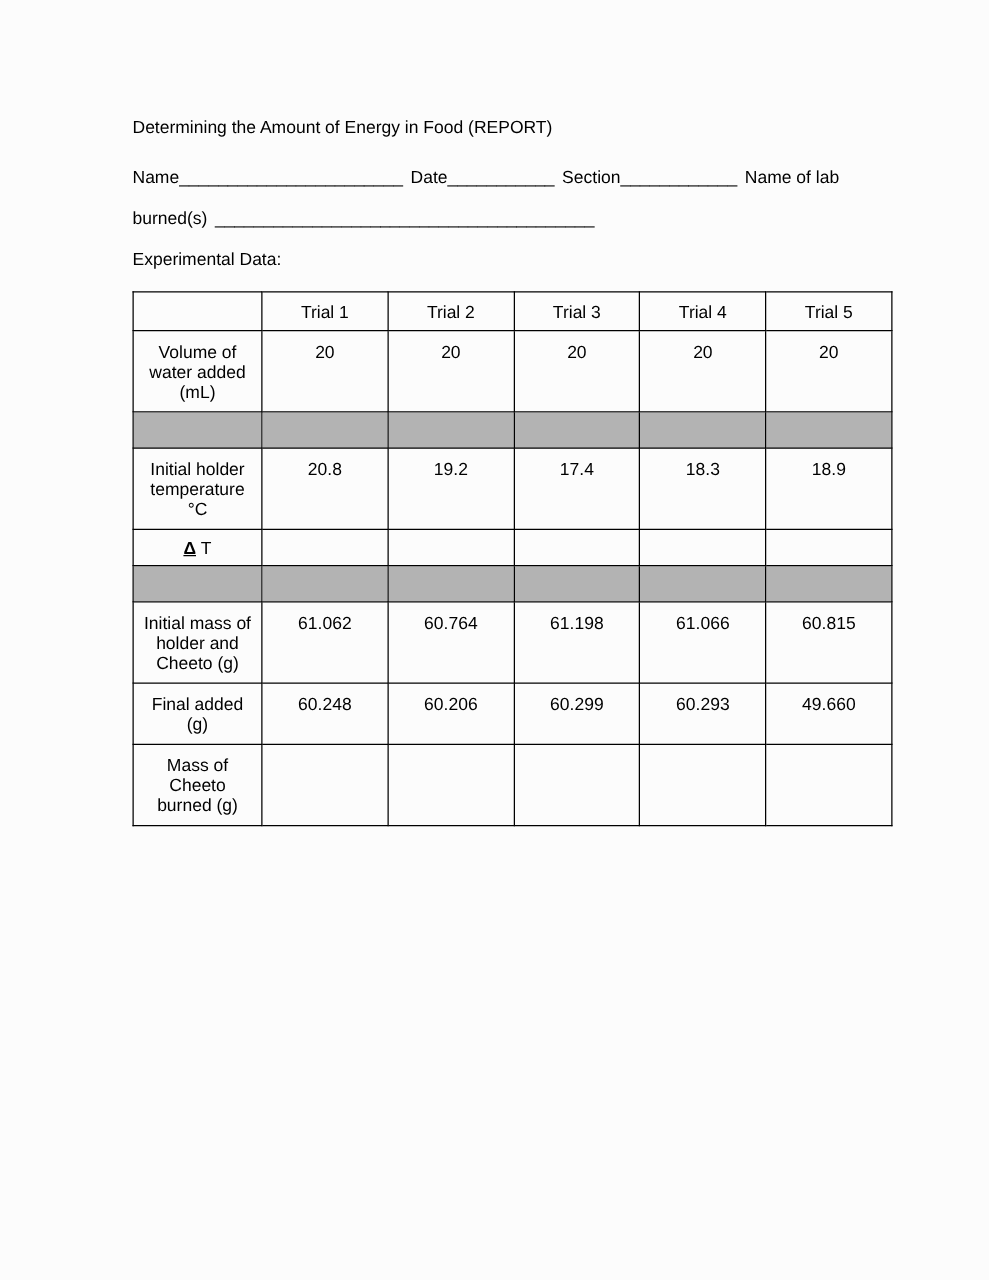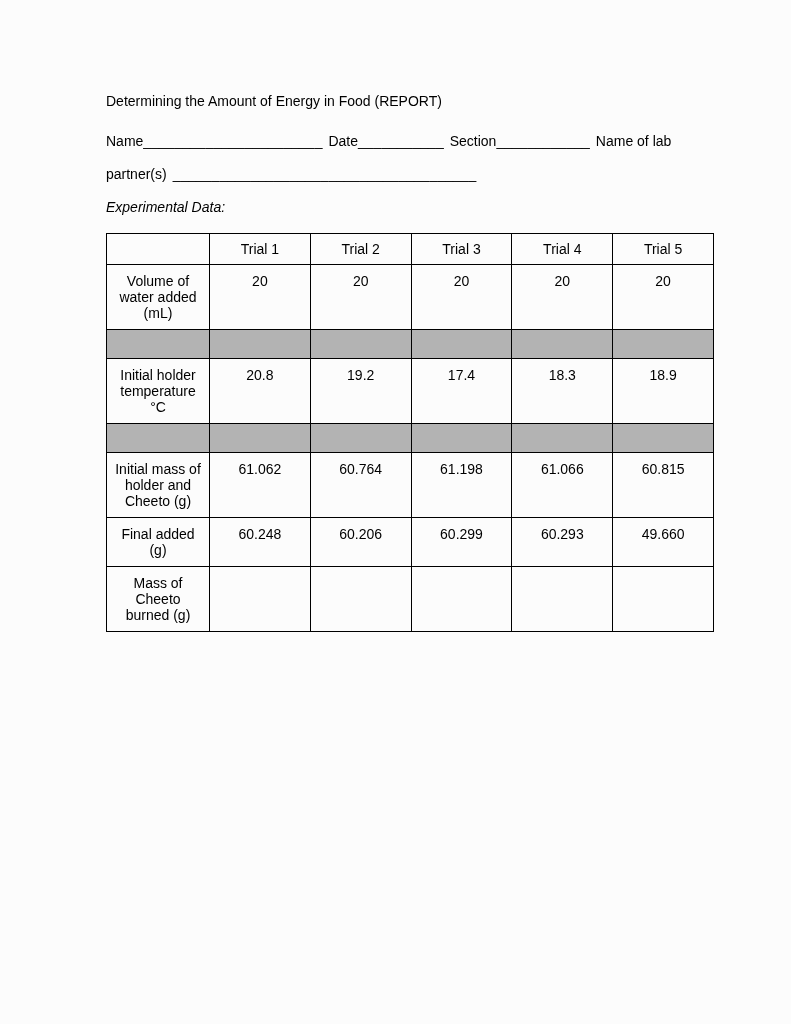--- a/index.html
+++ b/index.html
@@ -8,21 +8,21 @@
     background:#fcfcfc;
     font-family:"Liberation Sans",sans-serif;
     font-size:14px;color:#000;
     position:relative;
   }
   .page{position:absolute;left:106px;top:92px;width:610px;}
   .title{margin:0 0 15px 0;line-height:18px;}
   .fieldline{margin:0;line-height:33px;white-space:nowrap;}
   .blank{letter-spacing:0;}
   .blank-gap{margin-right:6px;}
-  .exp-label{margin:0;line-height:33px;font-style:italic;}
+  .exp-label{margin:0;line-height:33px;}
   table{
     border-collapse:collapse;
     table-layout:fixed;
     width:607px;
     margin-top:9px;
   }
   th,td{
     border:1px solid #000;
     text-align:center;
     vertical-align:top;
@@ -47,21 +47,21 @@
 
 <div class="page">
 
   <div class="title">Determining the Amount of Energy in Food (REPORT)</div>
 
   <div class="fieldline">
     <span>Name</span><span class="blank blank-gap">_______________________</span><span>Date</span><span class="blank blank-gap">___________</span><span>Section</span><span class="blank blank-gap">____________</span><span>Name of lab</span>
   </div>
 
   <div class="fieldline">
-    <span class="blank-gap">partner(s)</span><span class="blank">_______________________________________</span>
+    <span class="blank-gap">burned(s)</span><span class="blank">_______________________________________</span>
   </div>
 
   <div class="exp-label">Experimental Data:</div>
 
   <table>
     <colgroup>
       <col class="label-col">
       <col class="trial-col">
         <col class="trial-col">
         <col class="trial-col">
@@ -94,20 +94,28 @@
           <td></td>
         </tr>
         <tr>
           <td class="rowlabel">Initial holder temperature °C</td>
           <td>20.8</td>
           <td>19.2</td>
           <td>17.4</td>
           <td>18.3</td>
           <td>18.9</td>
         </tr>
+        <tr>
+          <td class="rowlabel delta">Δ T</td>
+          <td></td>
+          <td></td>
+          <td></td>
+          <td></td>
+          <td></td>
+        </tr>
         <tr class="sep">
           <td></td>
           <td></td>
           <td></td>
           <td></td>
           <td></td>
           <td></td>
         </tr>
         <tr>
           <td class="rowlabel">Initial mass of holder and Cheeto (g)</td>

